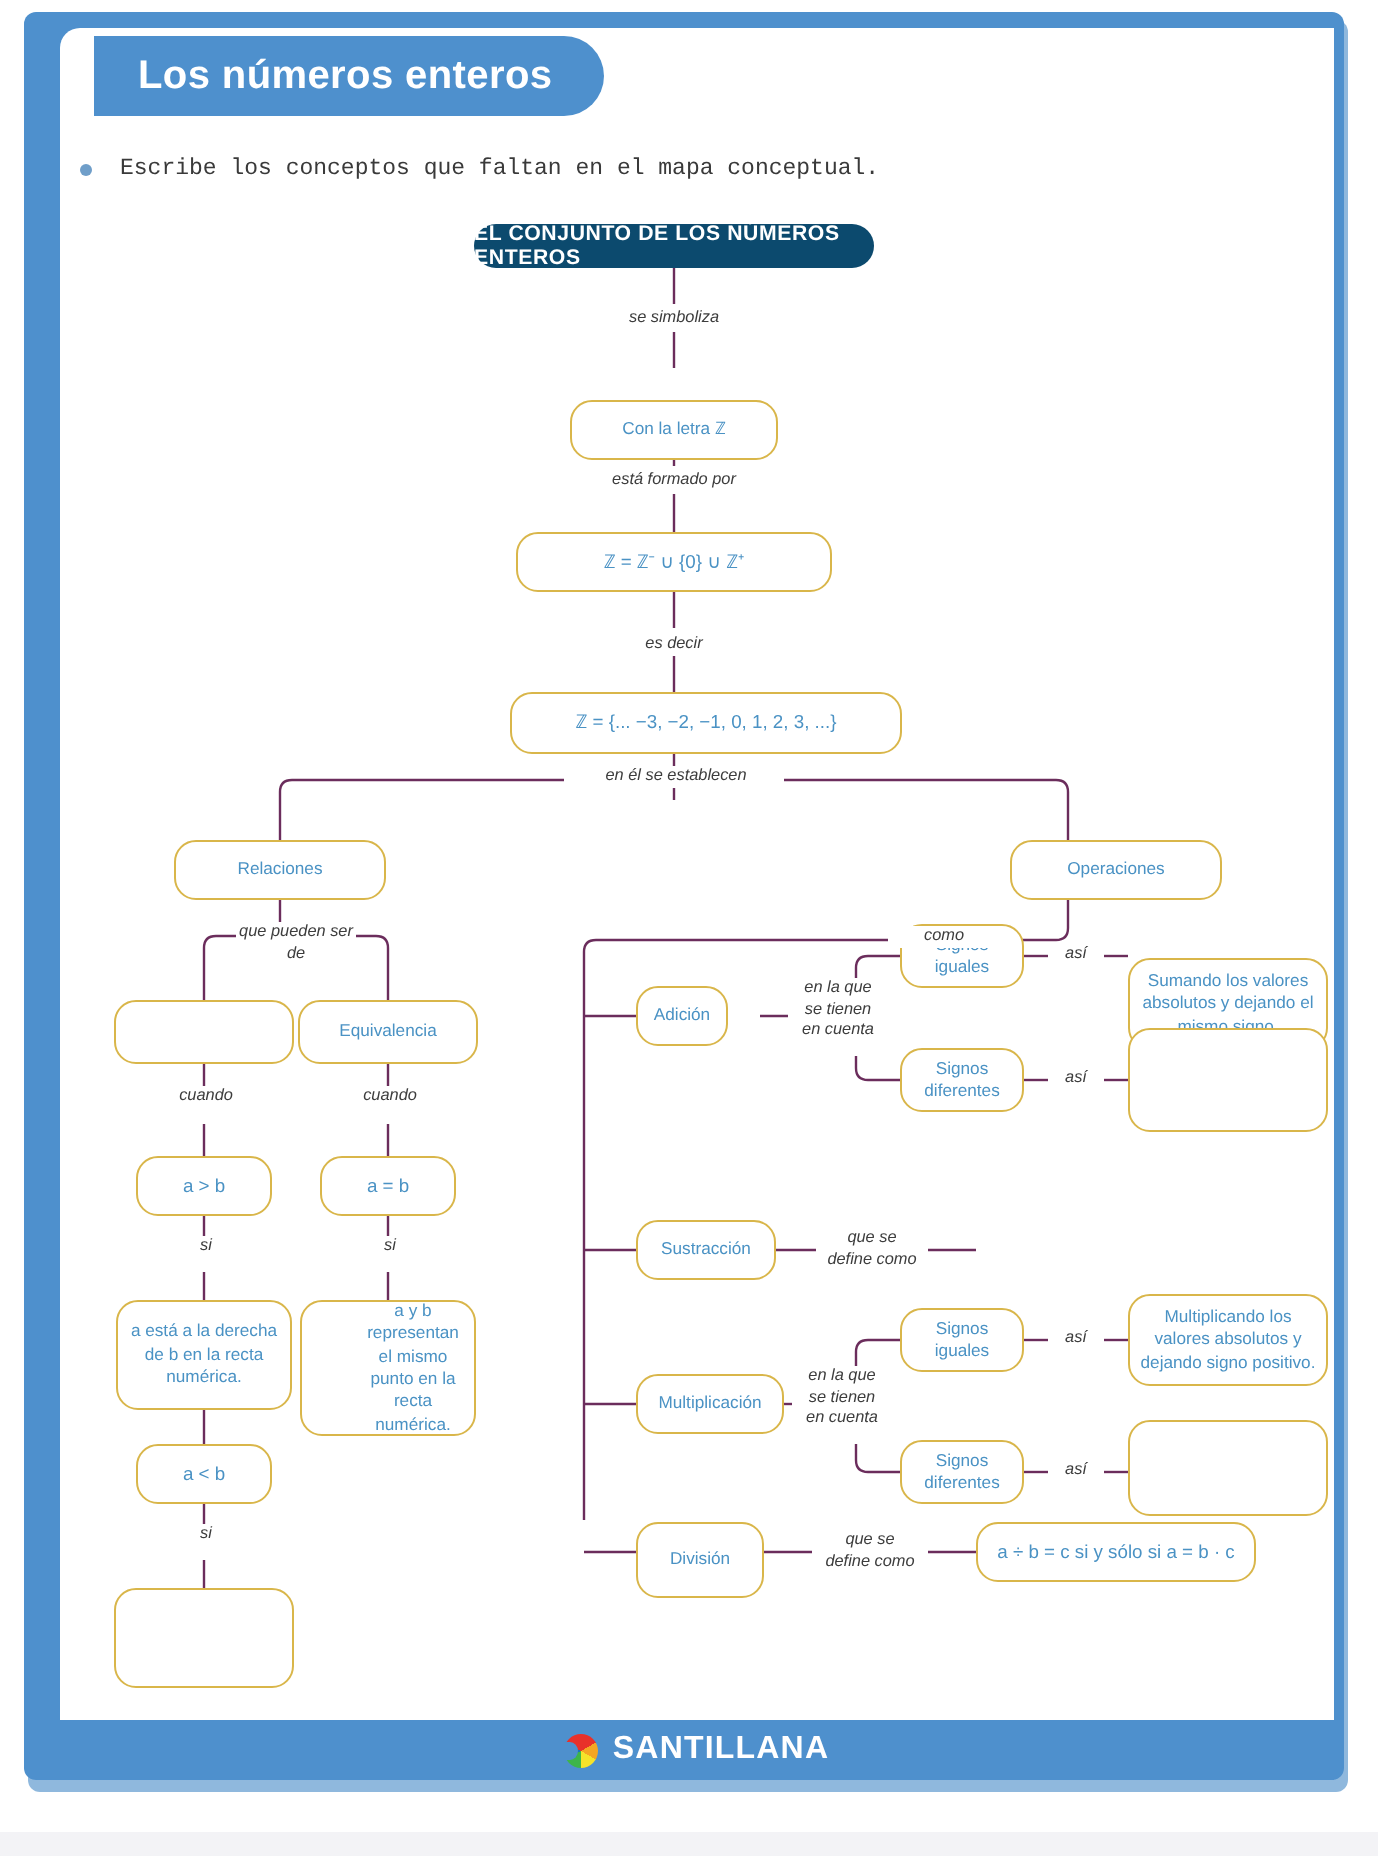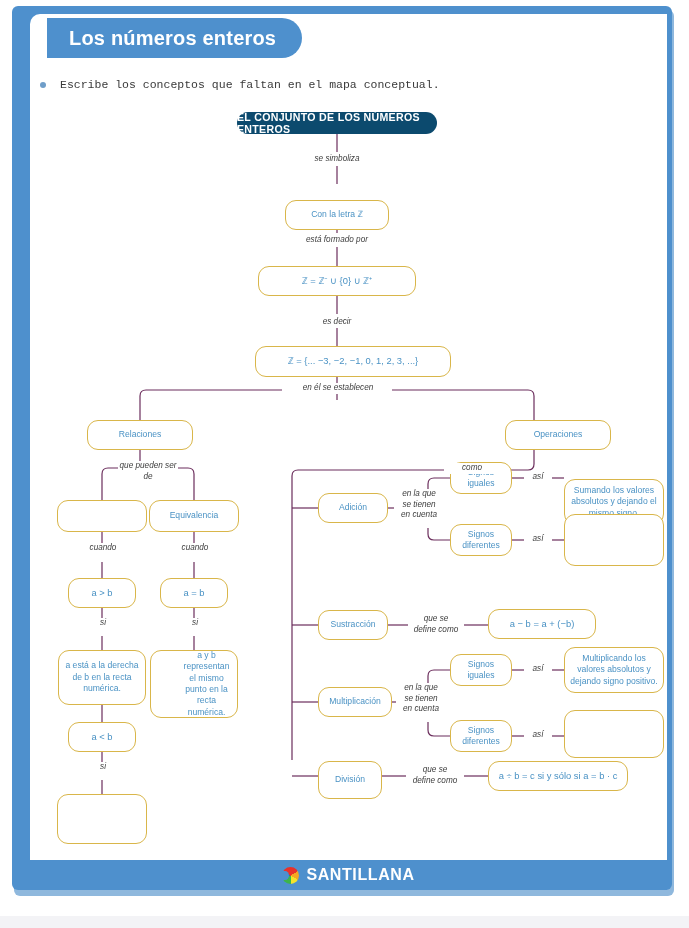--- a/index.html
+++ b/index.html
@@ -284,21 +284,21 @@
   <div class="node" style="left:119px; top:400px; width:90px; height:32px;">Equivalencia</div>
 
   <div class="cap" style="left:140px; top:443px; width:50px;">cuando</div>
 
   <div class="node formula" style="left:130px; top:478px; width:68px; height:30px;">a = b</div>
 
   <div class="cap" style="left:150px; top:518px; width:30px;">si</div>
 
   <div class="node" style="left:120px; top:550px; width:88px; height:68px;padding-left:29px;">a y b representan el mismo punto en la recta numérica.</div>
 
-  <div class="node" style="left:288px; top:393px; width:70px; height:30px;">Adición</div>
+  <div class="node" style="left:288px; top:393px; width:46px; height:30px;">Adición</div>
 
   <div class="cap" style="left:364px; top:389px; width:50px;">en la que
 se tienen
 en cuenta</div>
 
   <div class="node" style="left:420px; top:362px; width:62px; height:32px;">Signos iguales</div>
 
   <div class="cap" style="left:494px; top:372px; width:28px;">así</div>
 
   <div class="node" style="left:534px; top:355px; width:100px; height:46px;margin-top:24px;">Sumando los valores absolutos y dejando el mismo signo.</div>
@@ -307,21 +307,20 @@
 
   <div class="cap" style="left:494px; top:434px; width:28px;">así</div>
 
   <div class="node empty" style="left:534px; top:414px; width:100px; height:52px;"></div>
 
   <div class="node" style="left:288px; top:510px; width:70px; height:30px;">Sustracción</div>
 
   <div class="cap" style="left:378px; top:514px; width:56px;">que se
 define como</div>
 
-  <div class="node formula" style="left:458px; top:509px; width:108px; height:30px;">a − b = a + (−b)</div>
 
   <div class="node" style="left:288px; top:587px; width:74px; height:30px;">Multiplicación</div>
 
   <div class="cap" style="left:366px; top:583px; width:50px;">en la que
 se tienen
 en cuenta</div>
 
   <div class="node" style="left:420px; top:554px; width:62px; height:32px;">Signos iguales</div>
 
   <div class="cap" style="left:494px; top:564px; width:28px;">así</div>

